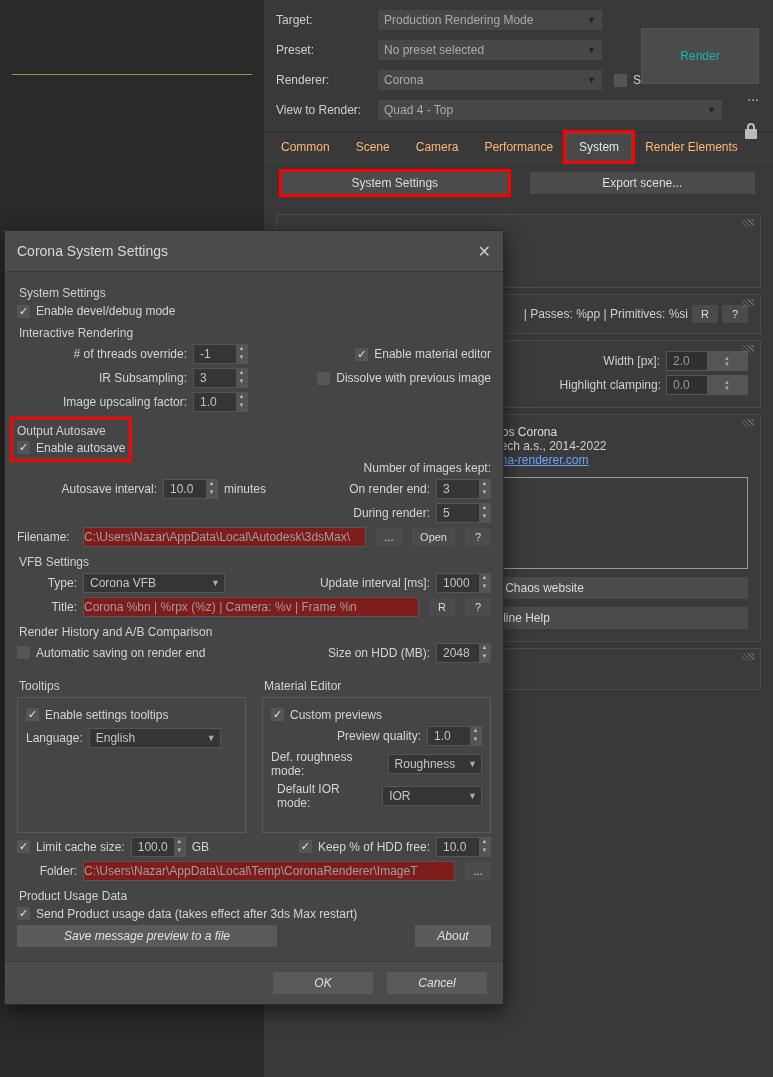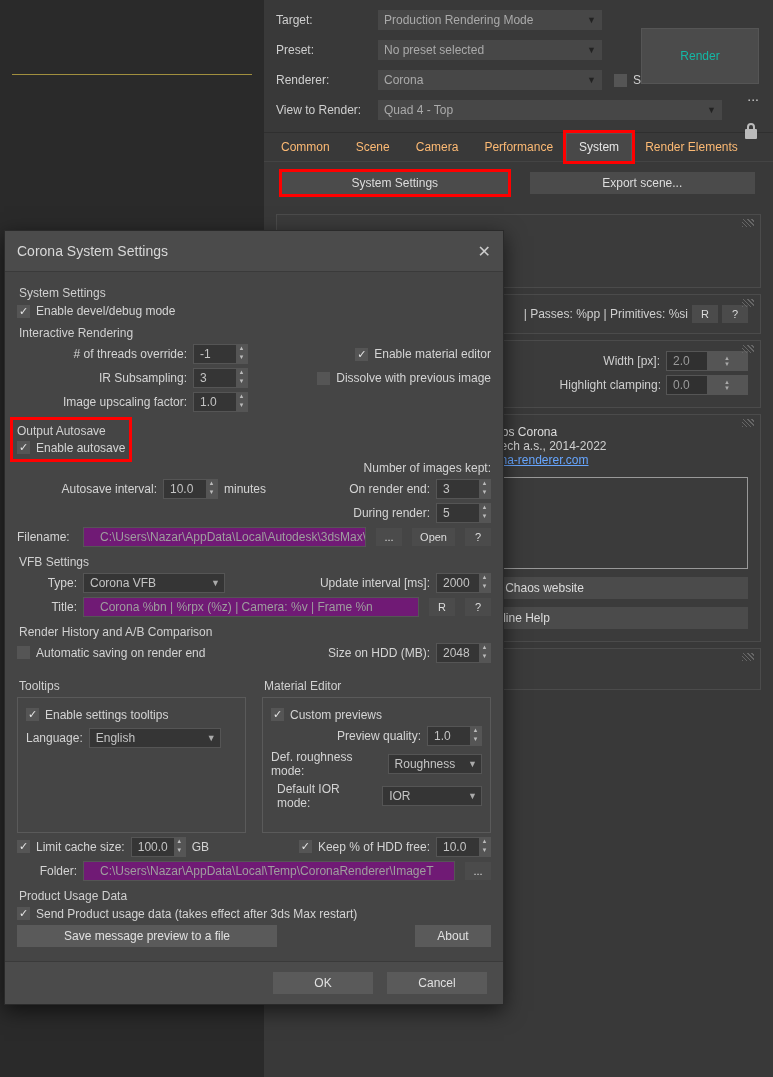--- a/index.html
+++ b/index.html
@@ -276,24 +276,24 @@
     height: 18px;
     background: #353535;
     border: 1px solid #555;
     color: #c4c4c4;
     padding: 0 4px 0 6px;
     justify-content: space-between;
   }
   .combo .caret { font-size: 9px; color: #aaa; margin-left: 6px;}
   .txtfield {
     height: 18px;
-    background: #701a75;
+    background: #7f1d1d;
     border: 1px solid #555;
     color: #9e9e9e;
-    padding: 0 16px;
+    padding: 0 0;
     display: inline-flex;
     align-items: center;
     overflow: hidden;
     white-space: nowrap;
   }
   .badge-hl {
     display: inline-block;
     box-shadow: 0 0 0 3px #ff0000;
     padding: 4px 4px 4px 4px;
     margin: 4px 0 4px -4px;
@@ -315,20 +315,21 @@
     padding: 10px 16px;
   }
   .dlg-btn {
     width: 100px;
     height: 22px;
     background: #5a5a5a;
     display: flex;
     align-items: center;
     justify-content: center;
     color: #e0e0e0;
+    font-style: italic;
   }
   
   .under-line {
     position: absolute;
     left: 12px;
     top: 74px;
     width: 240px;
     height: 1px;
     background: #a18f3e;
   }
@@ -568,21 +569,21 @@
     <div class="section-title">VFB Settings</div>
     <div class="row">
       <span style="width:60px;text-align:right;">Type:</span>
       <span class="combo" style="width:130px;">
           <span>Corona VFB</span>
           <span class="caret">▼</span>
         </span>
       <div class="spacer"></div>
       <span>Update interval [ms]:</span>
       <span class="spinner">
-          <span class="val">2000</span>
+          <span class="val">1000</span>
           <span class="btns">
             <div>▲</div>
             <div>▼</div>
           </span>
         </span>
     </div>
     <div class="row">
       <span style="width:60px;text-align:right;">Title:</span>
       <span class="txtfield" style="flex:1;">Corona %bn | %rpx (%z) | Camera: %v | Frame %n</span>
       <span class="sm-btn">R</span>

